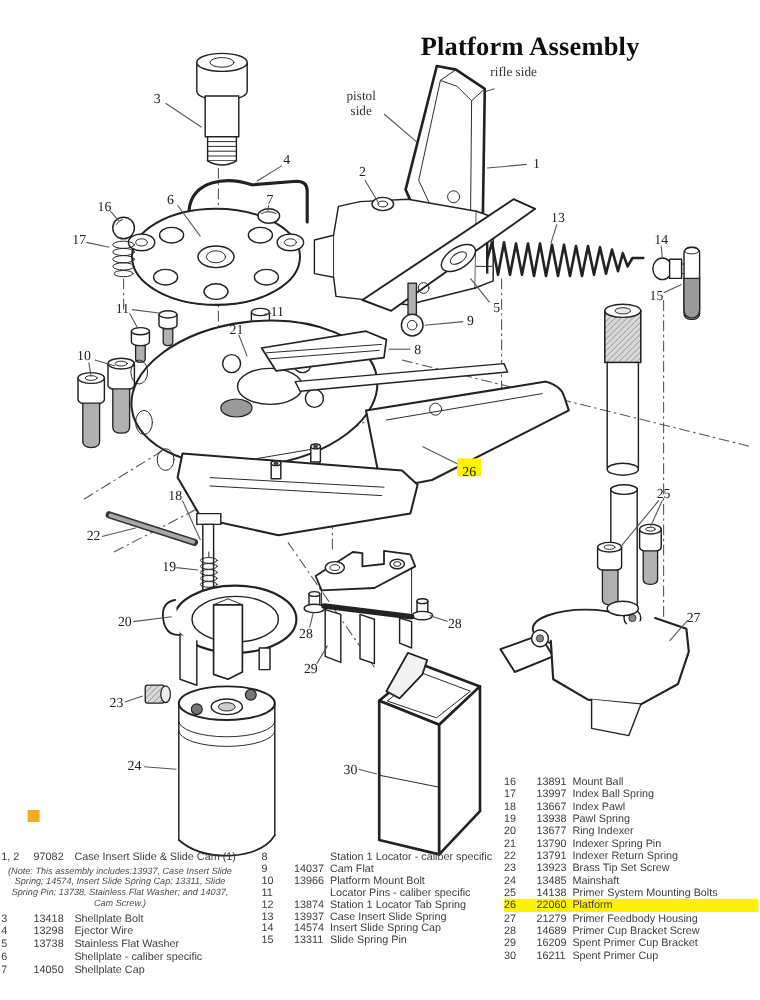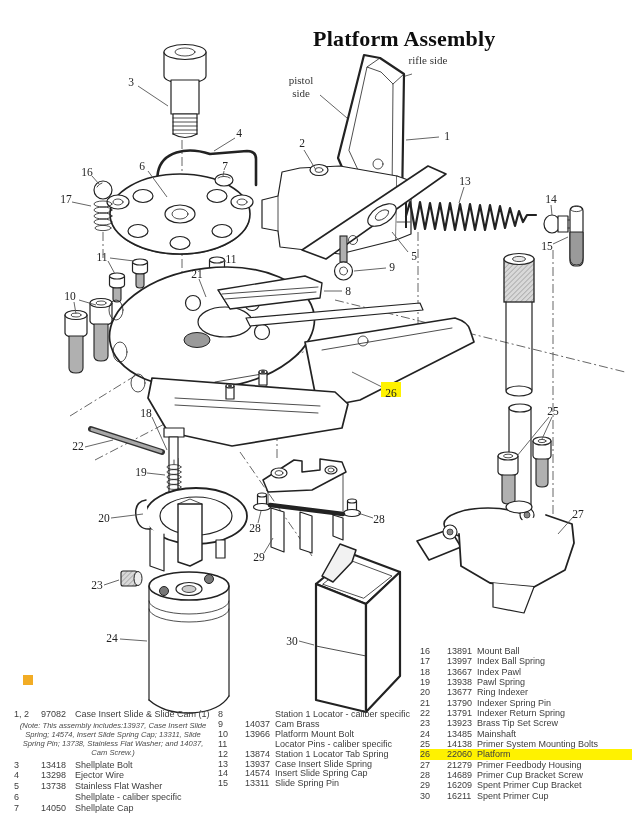--- a/index.html
+++ b/index.html
@@ -1,21 +1,21 @@
 <!DOCTYPE html>
 <html><head>
 <meta charset="utf-8">
 <style>
   html,body{margin:0;padding:0;}
   body{
     width:633px;height:833px;position:relative;background:#fff;overflow:hidden;
     font-family:"Liberation Sans",sans-serif;color:#3a3a3a;
   }
   .title{
-    position:absolute;left:313px;top:26px;width:220px;text-align:left;
+    position:absolute;left:313px;top:26px;width:220px;text-align:right;
     font-family:"Liberation Serif",serif;font-weight:bold;font-size:22px;color:#0e0e0e;
     letter-spacing:.2px;white-space:nowrap;
   }
   .side-label{
     position:absolute;width:40px;text-align:center;
     font-family:"Liberation Serif",serif;font-size:11px;line-height:12.5px;color:#333;
   }
   #pistol-label{left:281px;top:74px;}
   #rifle-label{left:408px;top:54px;}
   svg{position:absolute;left:0;top:0;}
@@ -29,21 +29,21 @@
   .wire{fill:none;stroke:#222;stroke-width:2.6;stroke-linecap:round;}
   
   .logo{position:absolute;left:20px;top:667px;width:150px;height:40px;}
   .logo .sq{position:absolute;left:3px;top:8px;width:10px;height:10px;background:#f2ac25;}
   .logo .txt{
     position:absolute;left:1px;top:0px;font-weight:bold;font-style:italic;
     font-size:28px;letter-spacing:-1px;color:#2d2d2d;font-family:"Liberation Sans",sans-serif;
   }
   
   .plist{position:absolute;font-size:9px;color:#3d3d3d;}
-  #col1{left:14px;top:709px;width:202px;}
+  #col1{left:1px;top:709px;width:202px;}
   #col2{left:218px;top:710px;width:212px;}
   #col3{left:420px;top:646px;width:212px;}
   .prow{display:flex;align-items:baseline;}
   #col1 .prow{line-height:10.8px;}
   #col2 .prow{line-height:9.9px;}
   #col3 .prow{line-height:10.35px;}
   .prow .no{width:27px;flex:none;}
   .prow .pn{width:34px;flex:none;}
   #col2 .prow .pn, #col3 .prow .pn{width:30px;}
   .prow .desc{flex:1;white-space:nowrap;}
@@ -465,21 +465,21 @@
 <div class="plist" id="col2">
   <div id="col2-rows">
       <div class="prow">
         <span class="no">8</span>
         <span class="pn"></span>
         <span class="desc">Station 1 Locator - caliber specific</span>
       </div>
       <div class="prow">
         <span class="no">9</span>
         <span class="pn">14037</span>
-        <span class="desc">Cam Brass</span>
+        <span class="desc">Cam Flat</span>
       </div>
       <div class="prow">
         <span class="no">10</span>
         <span class="pn">13966</span>
         <span class="desc">Platform Mount Bolt</span>
       </div>
       <div class="prow">
         <span class="no">11</span>
         <span class="pn"></span>
         <span class="desc">Locator Pins - caliber specific</span>

